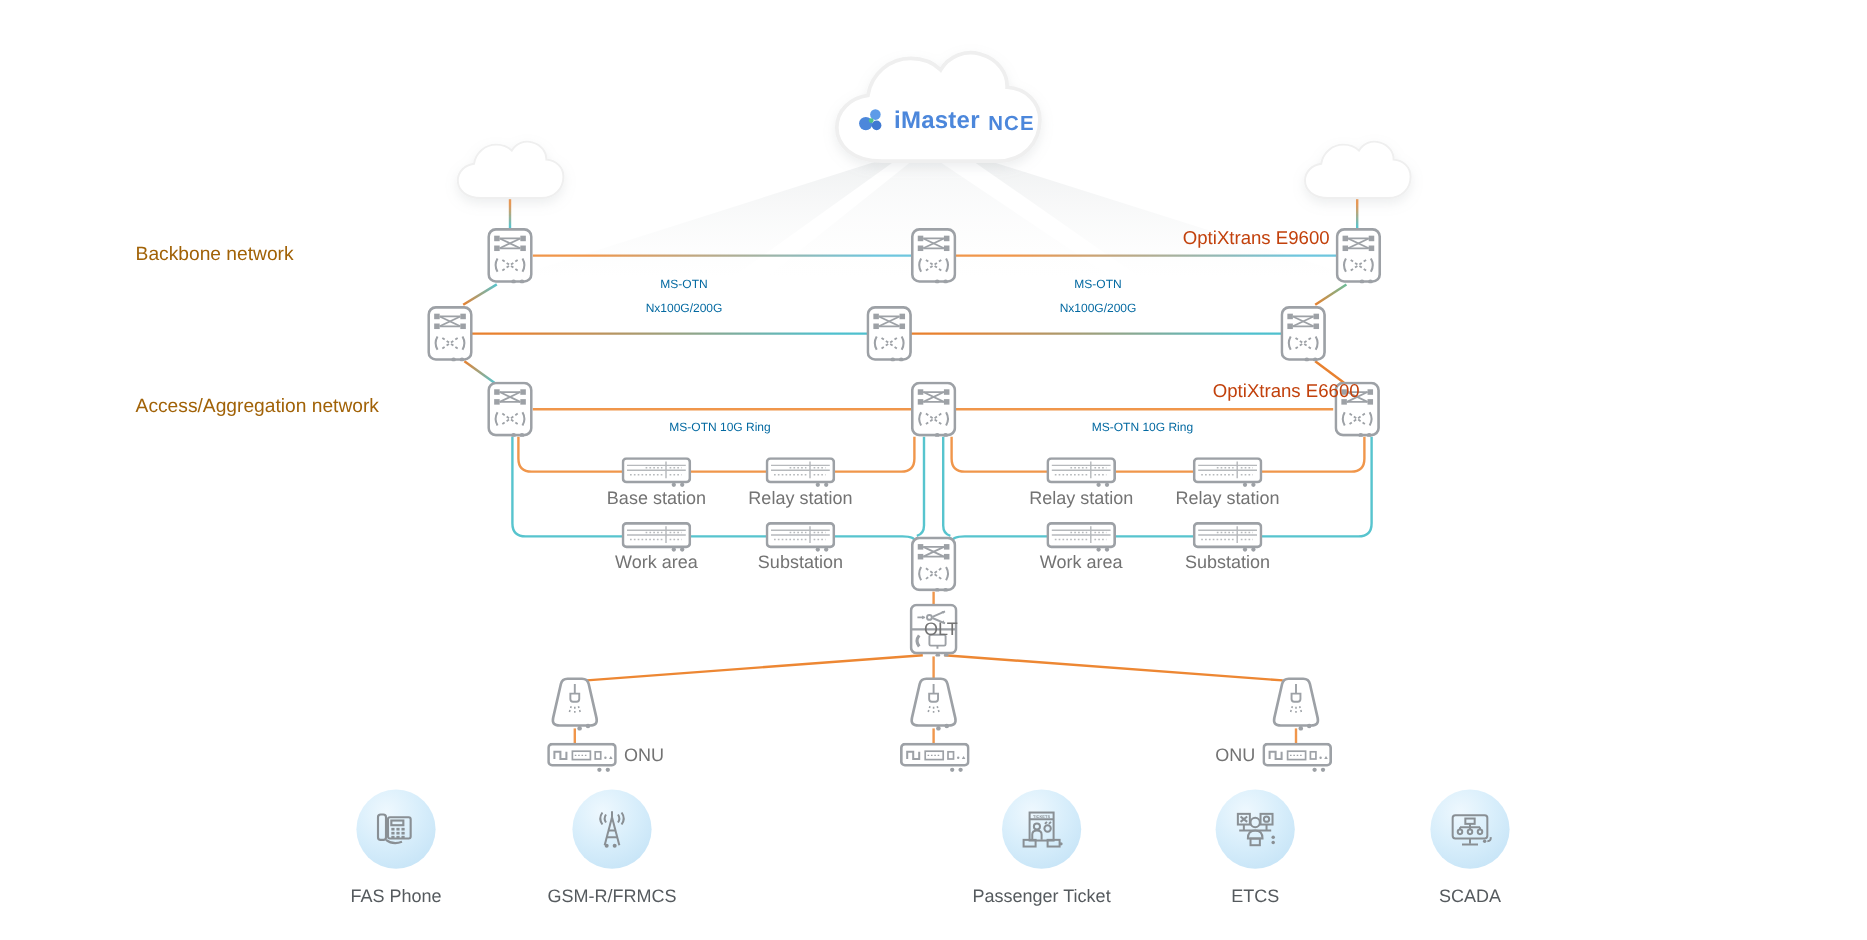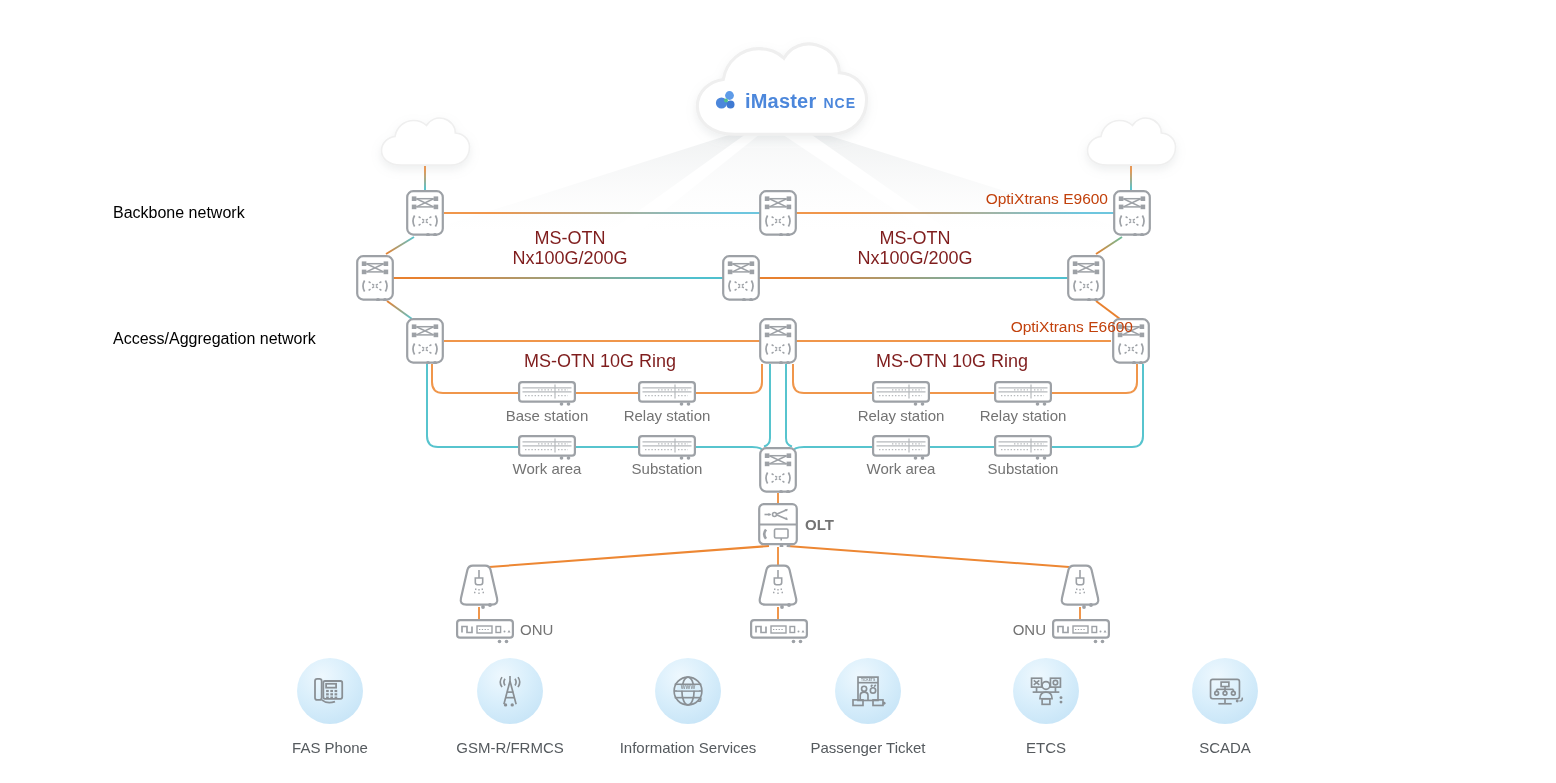--- a/index.html
+++ b/index.html
@@ -1,27 +1,27 @@
 <!DOCTYPE html>
 <html><head>
 <meta charset="utf-8">
 <style>
   html,body{margin:0;padding:0;background:#fff;}
   #stage{position:relative;width:1382px;height:783px;background:#ffffff;overflow:hidden;
          font-family:"Liberation Sans",sans-serif;}
   #netsvg{position:absolute;left:0;top:0;}
   .lbl{position:absolute;white-space:nowrap;color:#737373;font-size:15px;}
-  .section-lbl{color:#000000;font-size:16px;}
+  .section-lbl{color:#a16207;font-size:16px;}
   .product-lbl{color:#c2410c;font-size:15.5px;}
-  .gray-lbl{color:#7f1d1d;font-size:18px;}
+  .gray-lbl{color:#0369a1;font-size:10px;}
   .center{transform:translateX(-50%);text-align:center;}
   .right-anchor{transform:translateX(-100%);text-align:right;}
   .brand{position:absolute;display:flex;align-items:center;gap:7px;}
   .brand-i{font-size:20px;color:#4c87db;font-weight:bold;letter-spacing:.2px;}
-  .brand-nce{font-size:14px;color:#4c87db;font-weight:bold;letter-spacing:1px;margin-top:4px;}
+  .brand-nce{font-size:17px;color:#4c87db;font-weight:bold;letter-spacing:1px;margin-top:4px;}
   .svc{position:absolute;width:150px;transform:translateX(-50%);display:flex;flex-direction:column;align-items:center;}
   .svc-circle{width:66px;height:66px;border-radius:50%;display:flex;align-items:center;justify-content:center;
       background:radial-gradient(circle at 38% 28%, #eef8fe 0%, #d8eefb 45%, #bfe0f5 100%);}
   .svc-label{margin-top:15px;font-size:15px;color:#555a5e;white-space:nowrap;text-align:center;}
 </style>
 </head>
 <body>
 
 <div id="stage">
 
@@ -312,21 +312,21 @@
 
 <div class="lbl center" style="left:547px;top:407px;">Base station</div>
 <div class="lbl center" style="left:667px;top:407px;">Relay station</div>
 <div class="lbl center" style="left:901px;top:407px;">Relay station</div>
 <div class="lbl center" style="left:1023px;top:407px;">Relay station</div>
 <div class="lbl center" style="left:547px;top:460px;">Work area</div>
 <div class="lbl center" style="left:667px;top:460px;">Substation</div>
 <div class="lbl center" style="left:901px;top:460px;">Work area</div>
 <div class="lbl center" style="left:1023px;top:460px;">Substation</div>
 
-<div class="lbl" style="left:805px;top:516px;font-weight:bold;">OLT</div>
+<div class="lbl" style="left:770px;top:516px;">OLT</div>
 <div class="lbl" style="left:520px;top:621px;">ONU</div>
 <div class="lbl right-anchor" style="left:1046px;top:621px;">ONU</div>
 
 <div class="svc" style="left:330px;top:658px;">
   <div class="svc-circle">
     <svg width="40" height="40" viewBox="0 0 36 36">
       <g stroke="#898f94" stroke-width="1.6" fill="none">
         <rect x="4.5" y="7" width="6" height="19" rx="2"></rect>
         <rect x="12" y="9" width="17" height="16" rx="1.5"></rect>
         <rect x="14.5" y="11.5" width="9" height="3.5"></rect>
@@ -362,37 +362,20 @@
         <path d="M22.5 7 q2 3 0 6"></path>
             <path d="M25.2 5.5 q3.2 4.5 0 9"></path>
       </g>
       <circle cx="14" cy="30.5" r="1.5" fill="#898f94"></circle>
           <circle cx="20" cy="30.5" r="1.5" fill="#898f94"></circle>
     </svg>
   </div>
   <div class="svc-label">GSM-R/FRMCS</div>
 </div>
 
-<div class="svc" style="left:688px;top:658px;">
-  <div class="svc-circle">
-    <svg width="40" height="40" viewBox="0 0 36 36">
-      <g stroke="#898f94" stroke-width="1.5" fill="none">
-        <circle cx="18" cy="18" r="12.5"></circle>
-        <ellipse cx="18" cy="18" rx="5.5" ry="12.5"></ellipse>
-        <line x1="6" y1="12" x2="30" y2="12"></line>
-        <line x1="5.5" y1="18" x2="30.5" y2="18"></line>
-        <line x1="6" y1="24" x2="30" y2="24"></line>
-        <path d="M27 27 q3 1 2.5 -2.5"></path>
-      </g>
-      <rect x="8" y="12.8" width="20" height="4.6" fill="#d8eefb"></rect>
-      <text x="18" y="16.6" text-anchor="middle" font-size="4.6" font-weight="bold" fill="#898f94" font-family="Liberation Sans, sans-serif">WWW</text>
-    </svg>
-  </div>
-  <div class="svc-label">Information Services</div>
-</div>
 
 <div class="svc" style="left:868px;top:658px;">
   <div class="svc-circle">
     <svg width="40" height="40" viewBox="0 0 36 36">
       <g stroke="#898f94" stroke-width="1.5" fill="none">
         <rect x="9" y="5.5" width="18" height="21"></rect>
         <line x1="9" y1="10.5" x2="27" y2="10.5"></line>
         <circle cx="14.5" cy="16" r="2.3"></circle>
         <path d="M11 26 v-4 q0 -3 3.5 -3 q3.5 0 3.5 3 v4"></path>
         <circle cx="22.5" cy="17.5" r="2.4"></circle>

